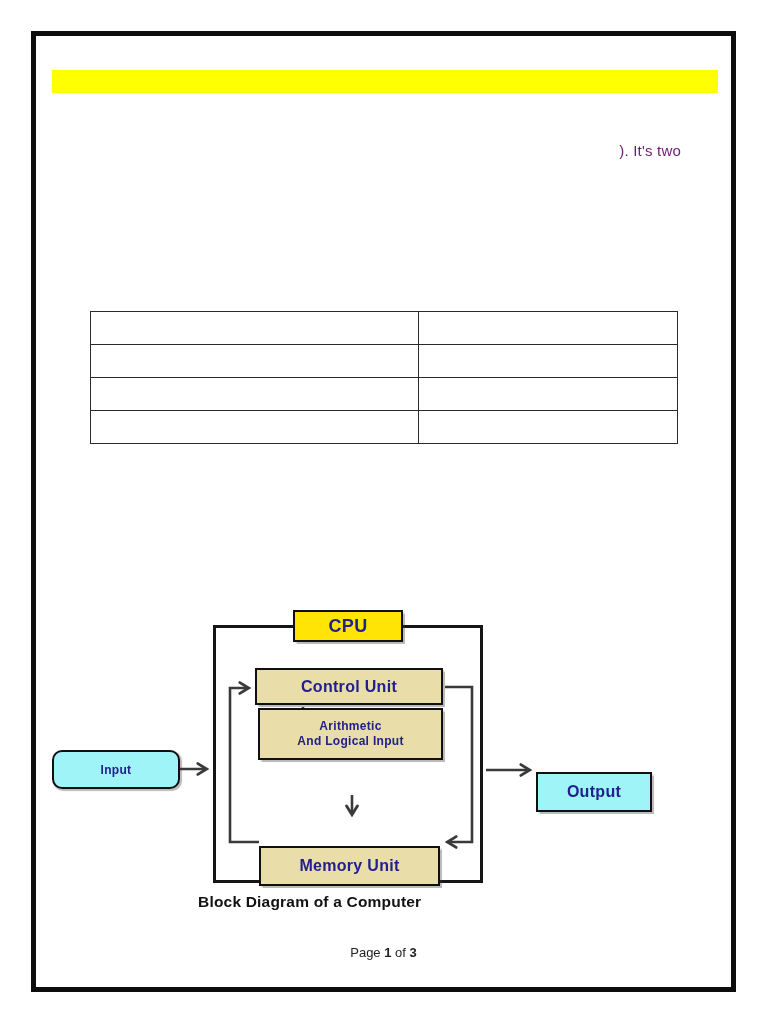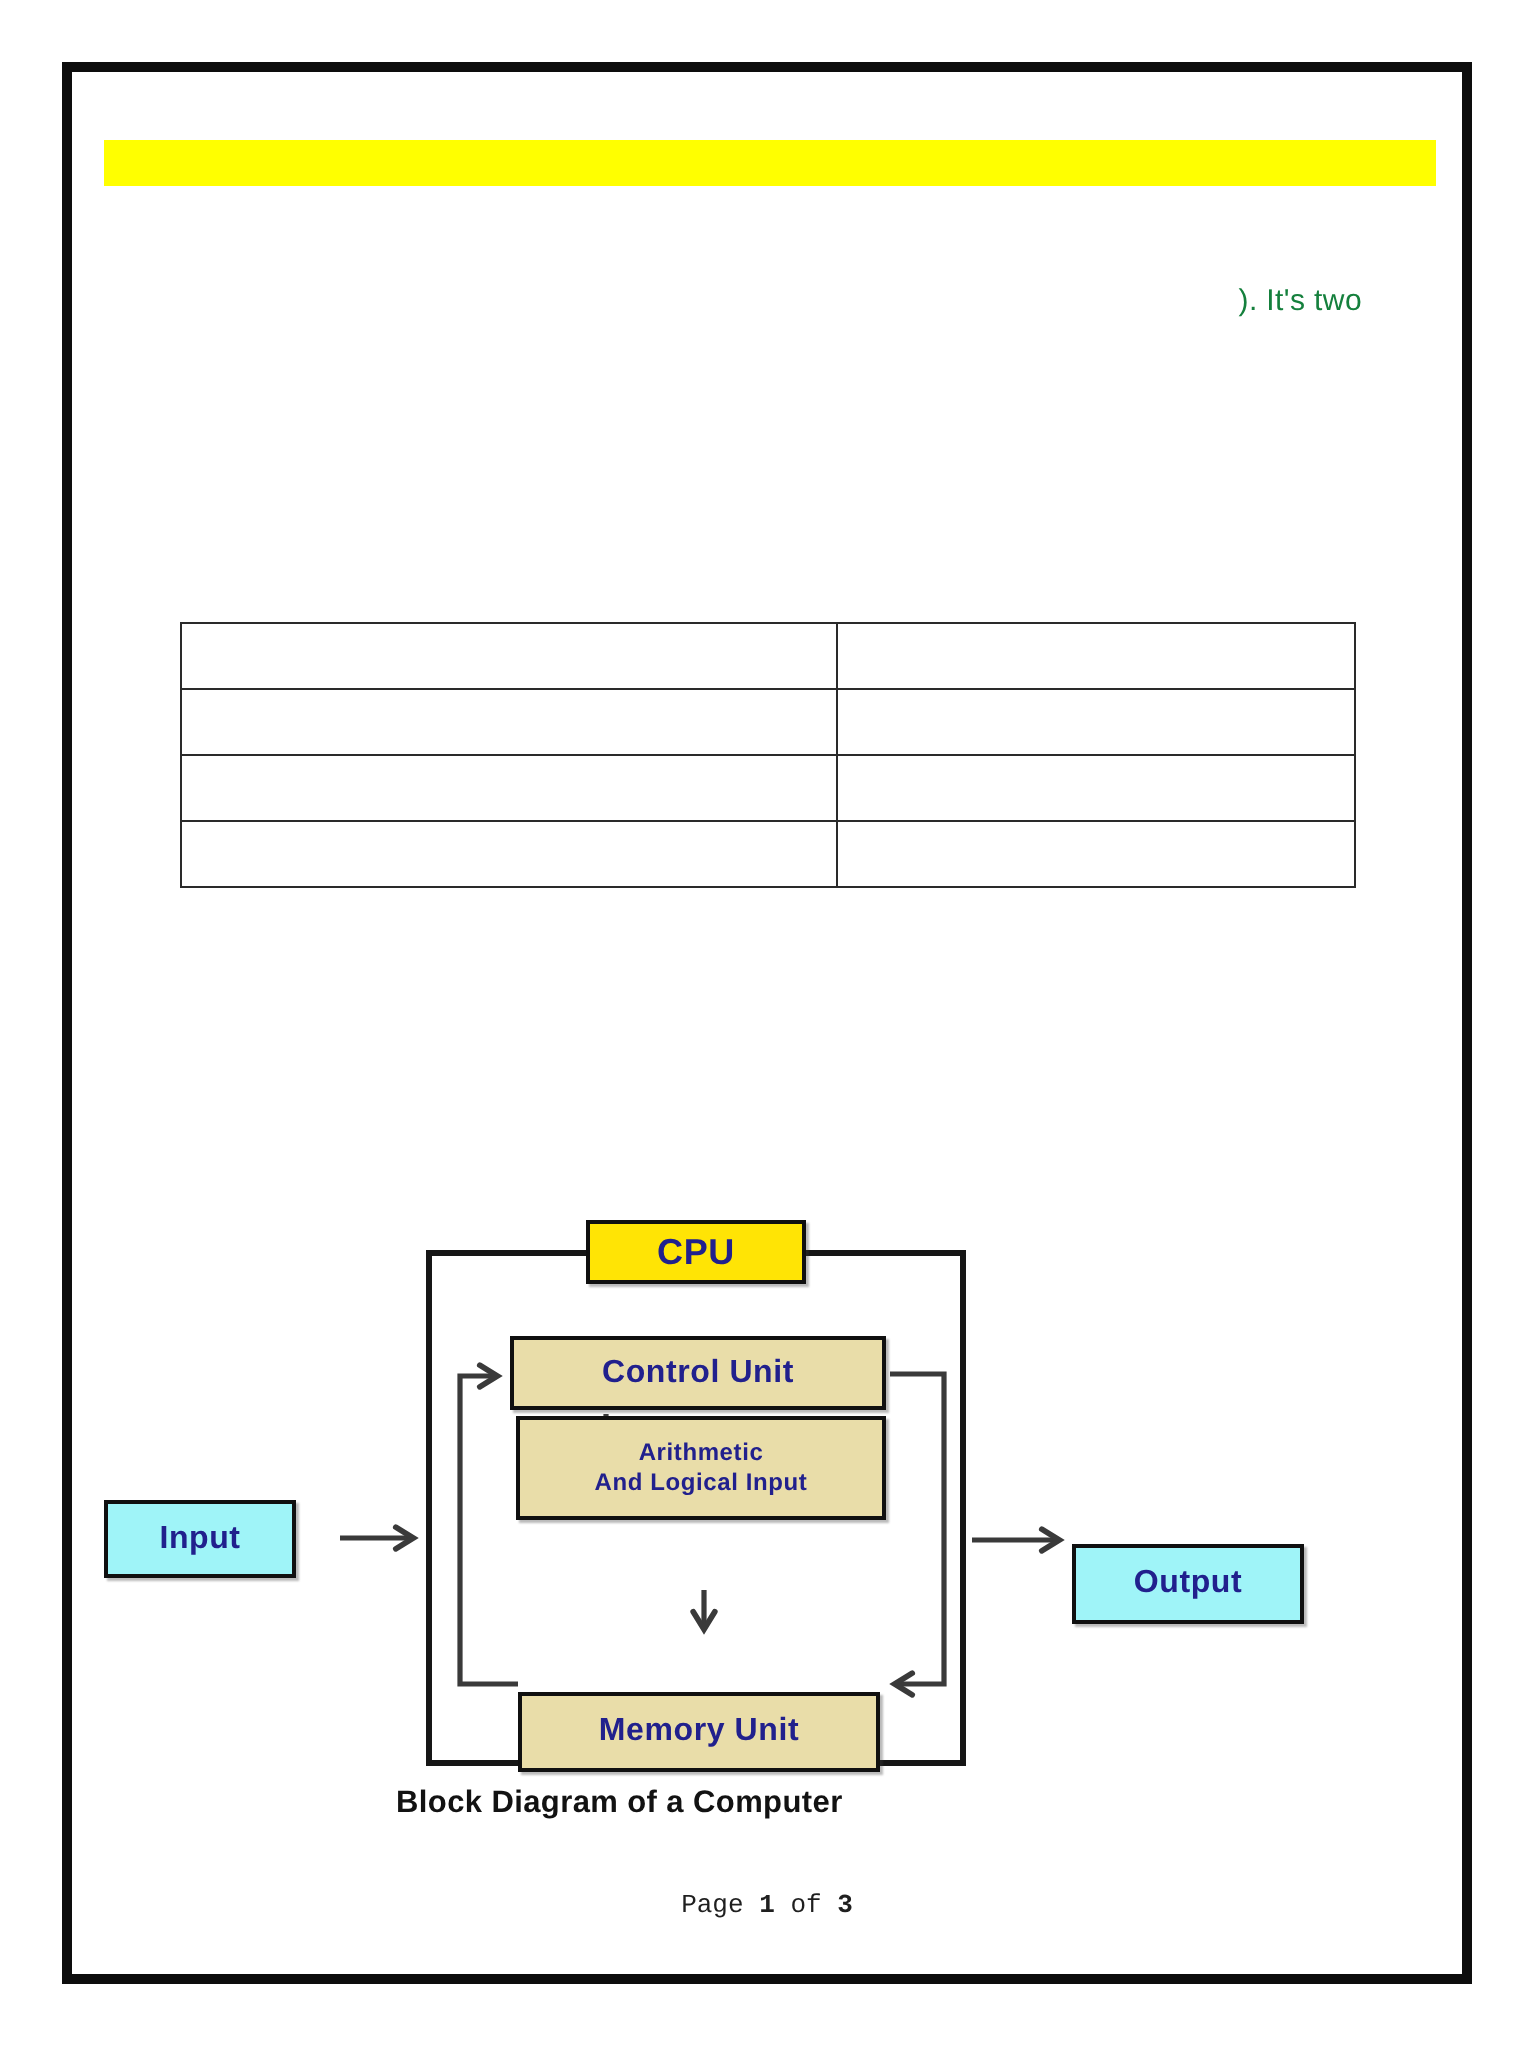--- a/index.html
+++ b/index.html
@@ -34,21 +34,21 @@
     background: var(--highlight);
     font-size: 14px;
     line-height: 23px;
     overflow: hidden;
     white-space: nowrap;
   }
   .fragment-text {
     position: absolute;
     top: 142px; right: 87px;
     font-size: 15px;
-    color: #15803d;
+    color: #701a75;
     letter-spacing: 0.2px;
   }
   .doc-table {
     position: absolute;
     left: 90px; top: 311px;
     width: 587px;
     border-collapse: collapse;
     table-layout: fixed;
   }
   .doc-table td {
@@ -100,23 +100,24 @@
   }
   .memory-box {
     left: 259px; top: 822px;
     width: 181px; height: 40px;
     background: var(--unit-fill);
     font-size: 16px;
     margin-top: 24px;
   }
   .input-box {
     left: 52px; top: 750px;
-    width: 96px; height: 39px;
+    width: 128px; height: 39px;
     background: var(--io-fill);
-    font-size: 16px;
+    font-size: 12px;
+    border-radius: 10px;
   }
   .output-box {
     left: 536px; top: 752px;
     width: 116px; height: 40px;
     background: var(--io-fill);
     font-size: 16px;
     margin-top: 20px;
   }
   .diagram-caption {
     position: absolute;
@@ -145,21 +146,20 @@
     stroke-width: 2.1;
     stroke-linecap: round;
   }
   .page-footer {
     position: absolute;
     left: 31px; top: 945px;
     width: 705px;
     text-align: center;
     font-size: 13px;
     color: #1f1f1f;
-    font-family: Liberation Mono, monospace;
   }
   .page-footer .bold-num { font-weight: bold; }
 </style>
 </head>
 <body>
 
 <div class="page">
 
   <div class="page-frame"></div>
 

